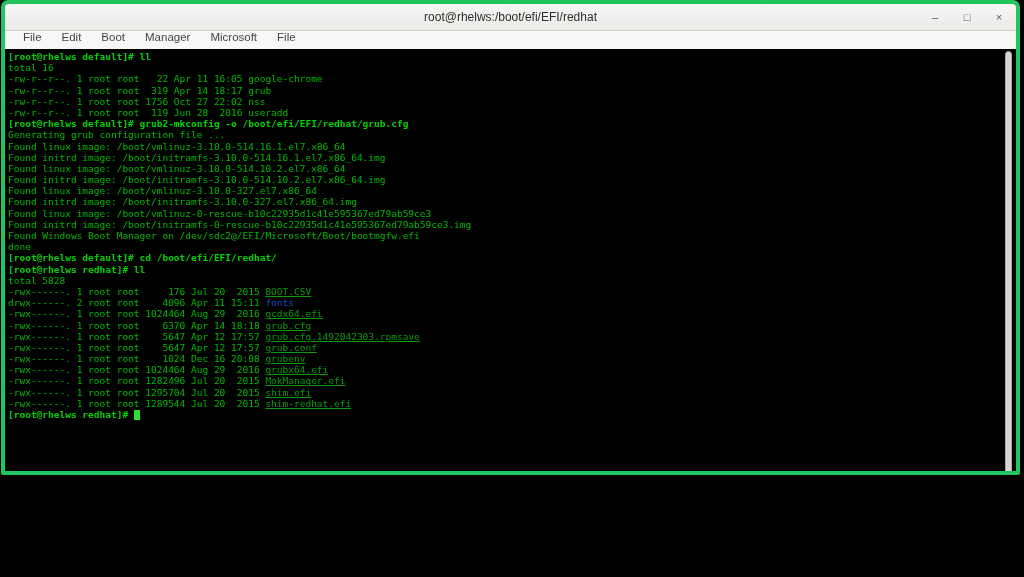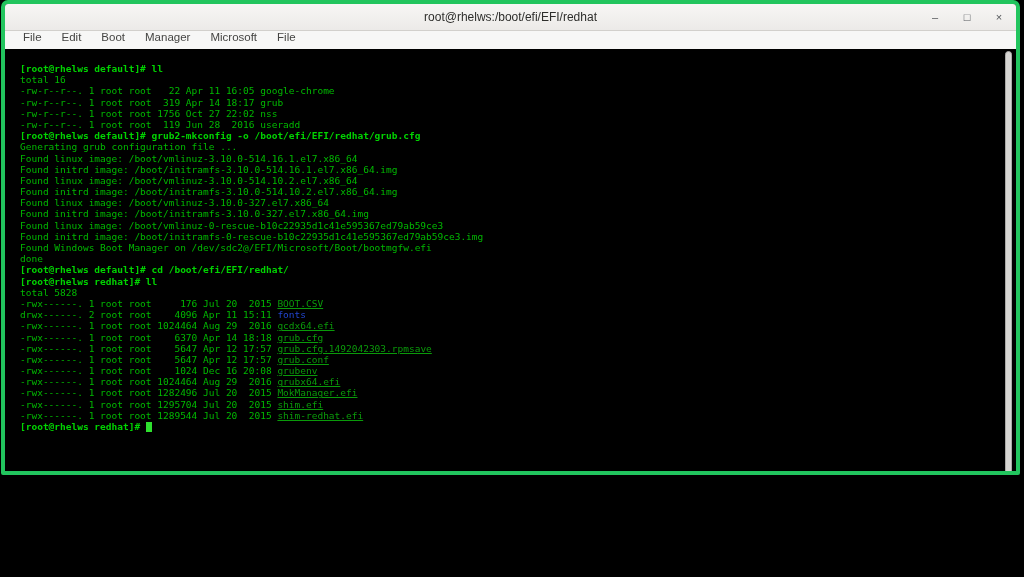--- a/index.html
+++ b/index.html
@@ -71,21 +71,21 @@
     color: #454543;
     padding: 0 10px;
   }
   .terminal {
     position: relative;
     height: 526px;
     background: #000000;
     overflow: hidden;
   }
   .term-pre {
-    margin: 12px;
+    margin: 0;
     padding: 2px 14px 0 3px;
     font-family: "DejaVu Sans Mono", monospace;
     font-size: 9.5px;
     line-height: 11.2px;
     white-space: pre;
   }
   .tline { height: 11.2px; }
   .seg-p { color: #00d400; font-weight: bold; }
   .seg-o { color: #00b800; }
   .seg-e { color: #0a9a0a; text-decoration: underline; }

